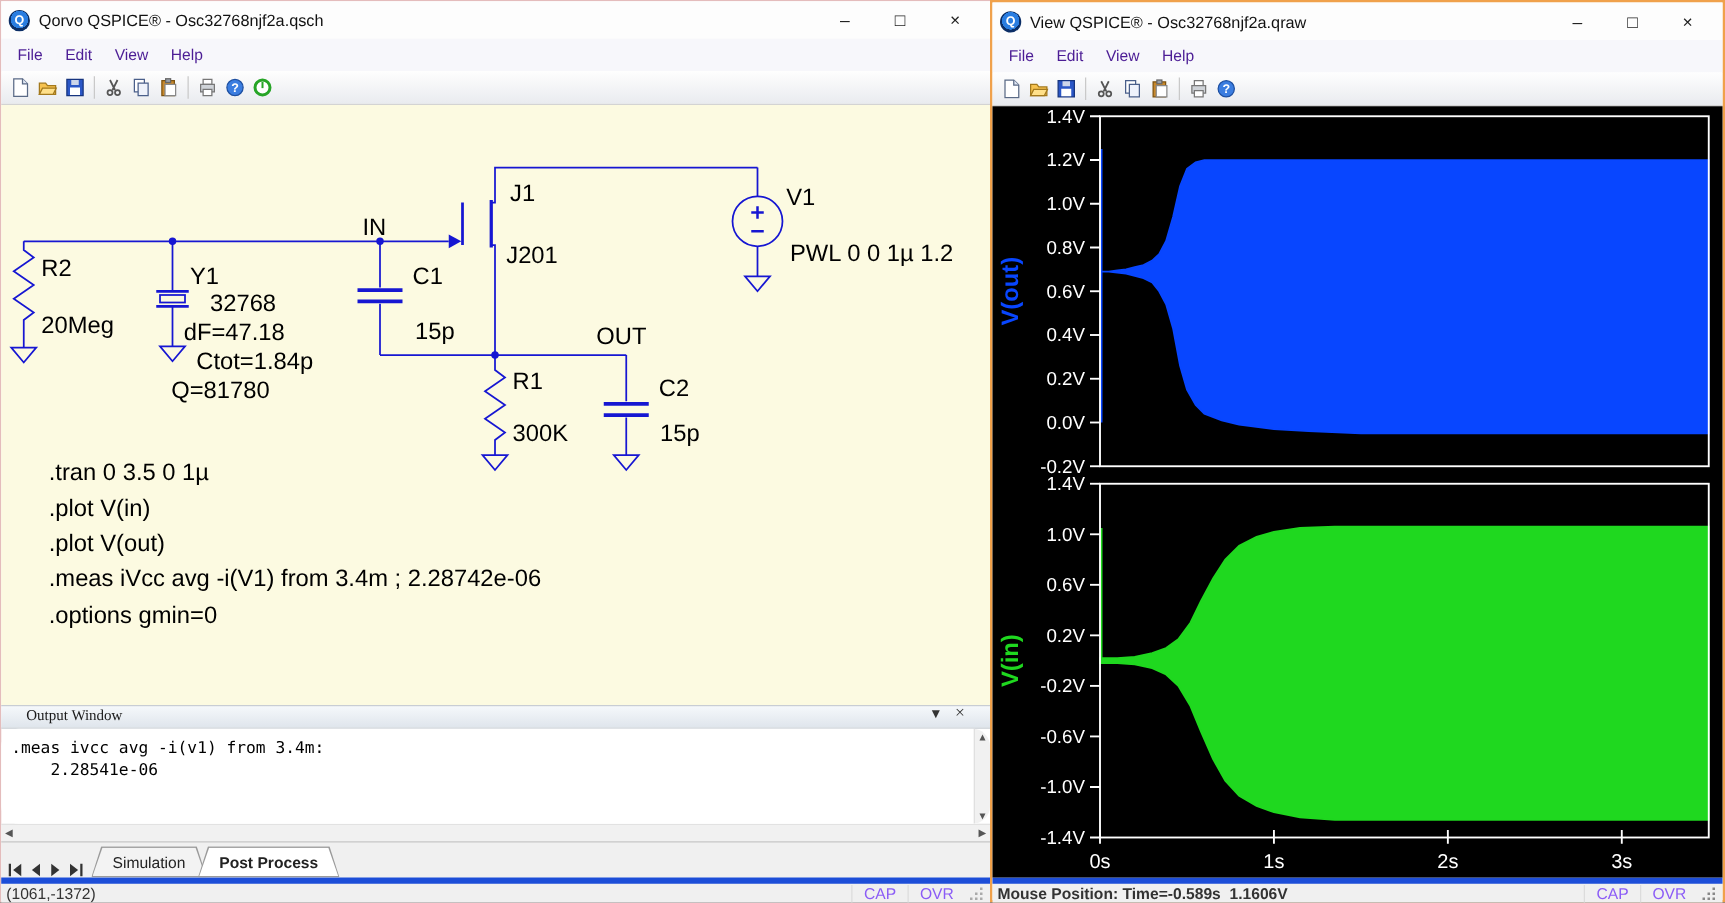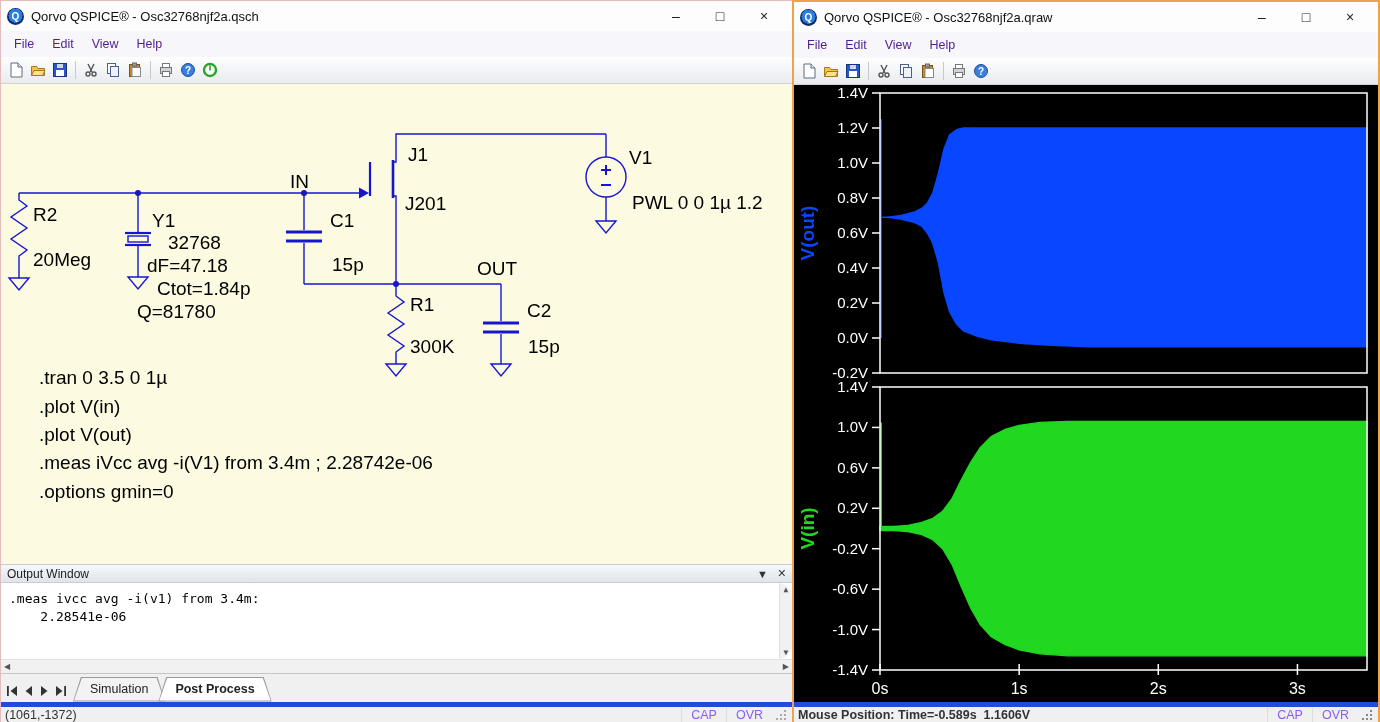--- a/index.html
+++ b/index.html
@@ -25,30 +25,30 @@
     font-size:12.5px; color:#4c1d95; flex:0 0 auto; }
   .menu-item { padding:4px 9px; }
   .toolbar { height:27px; display:flex; align-items:center; background:linear-gradient(#fefefe,#e9ebef);
     border-bottom:1px solid #d3d3d3; padding:0 4px; flex:0 0 auto; }
   .tb-icon { width:22px; height:22px; display:flex; align-items:center; justify-content:center; }
   .tb-sep { width:1px; height:18px; background:#c9c9c9; margin:0 4px; }
 
   
   .schematic { position:relative; width:100%; height:480px; background:#fcfae1; flex:0 0 auto; overflow:hidden; }
   .out-header { height:19px; background:linear-gradient(#f5f8fb,#dfe5ec); border-top:1px solid #c8cdd4;
-    border-bottom:1px solid #c8cdd4; display:flex; align-items:center; padding:0 6px; font-size:12px; color:#1a1a1a; flex:0 0 auto;}
+    border-bottom:1px solid #c8cdd4; display:flex; padding:0 20px; font-size:12px; color:#1a1a1a; flex:0 0 auto;font-family:Liberation Serif, serif;}
   .out-header .hdr-btns { margin-left:auto; display:flex; gap:10px; font-size:11px; color:#333; }
   .out-body { position:relative; height:76px; background:#fff; flex:0 0 auto; overflow:hidden;
     font-family:"DejaVu Sans Mono", monospace; font-size:13px; color:#000; padding:7px 20px 0 8px;border-radius:14px; }
   .out-line { white-space:pre; line-height:18px; }
   .vscroll { position:absolute; right:0; top:0; bottom:0; width:13px; background:#f1f1f1; border-left:1px solid #e0e0e0;
     display:flex; flex-direction:column; justify-content:space-between; align-items:center; font-size:8px; color:#555; padding:2px 0; }
   .hscroll { height:14px; background:#f1f1f1; border-top:1px solid #e2e2e2; display:flex; justify-content:space-between;
     align-items:center; font-size:8px; color:#555; padding:0 3px; flex:0 0 auto; }
-  .tabstrip { height:29px; background:#f0f0f0; border-top:1px solid #c6c6c6; display:flex; align-items:center;
+  .tabstrip { height:29px; background:#f0f0f0; border-top:1px solid #c6c6c6; display:flex; align-items:flex-end;
     padding:2px 0 0 3px; flex:0 0 auto; }
   .vcr { display:flex; align-items:center; gap:3px; margin:4px 6px 0 2px; }
   .vcr svg { display:block; }
   .tab { position:relative; height:25px; margin-right:-7px; clip-path:polygon(8px 0, calc(100% - 8px) 0, 100% 100%, 0 100%);
     background:#9a9a9a; padding:1px; }
   .tab-inner { height:100%; clip-path:polygon(8px 0, calc(100% - 8px) 0, 100% 100%, 0 100%);
     background:#f3f3f3; display:flex; align-items:center; justify-content:center; font-size:12.5px; color:#222; padding:0 16px; }
   .tab.active .tab-inner { background:#fff; font-weight:bold; }
   .statusbar { height:21px; background:#f0f0f0; border-top:5px solid #1d4ed8; display:flex; align-items:center;
     font-size:12.5px; color:#333; padding:0 4px; flex:0 0 auto; }
@@ -288,21 +288,21 @@
             <rect x="6" y="6" width="2" height="2"></rect>
             <rect x="2" y="10" width="2" height="2"></rect>
           </g>
       </svg>
     </div>
   </div>
 
   <div class="win" id="win-right">
     <div class="titlebar">
       <div class="app-icon">Q</div>
-      <div class="title-text">Qorvo QSPICE® - Osc32768njf2a.qraw</div>
+      <div class="title-text">View QSPICE® - Osc32768njf2a.qraw</div>
       <div class="win-btns">
         <div class="win-btn">–</div>
         <div class="win-btn">□</div>
         <div class="win-btn">×</div>
       </div>
     </div>
     <div class="menubar">
       <div class="menu-item">File</div>
       <div class="menu-item">Edit</div>
       <div class="menu-item">View</div>

